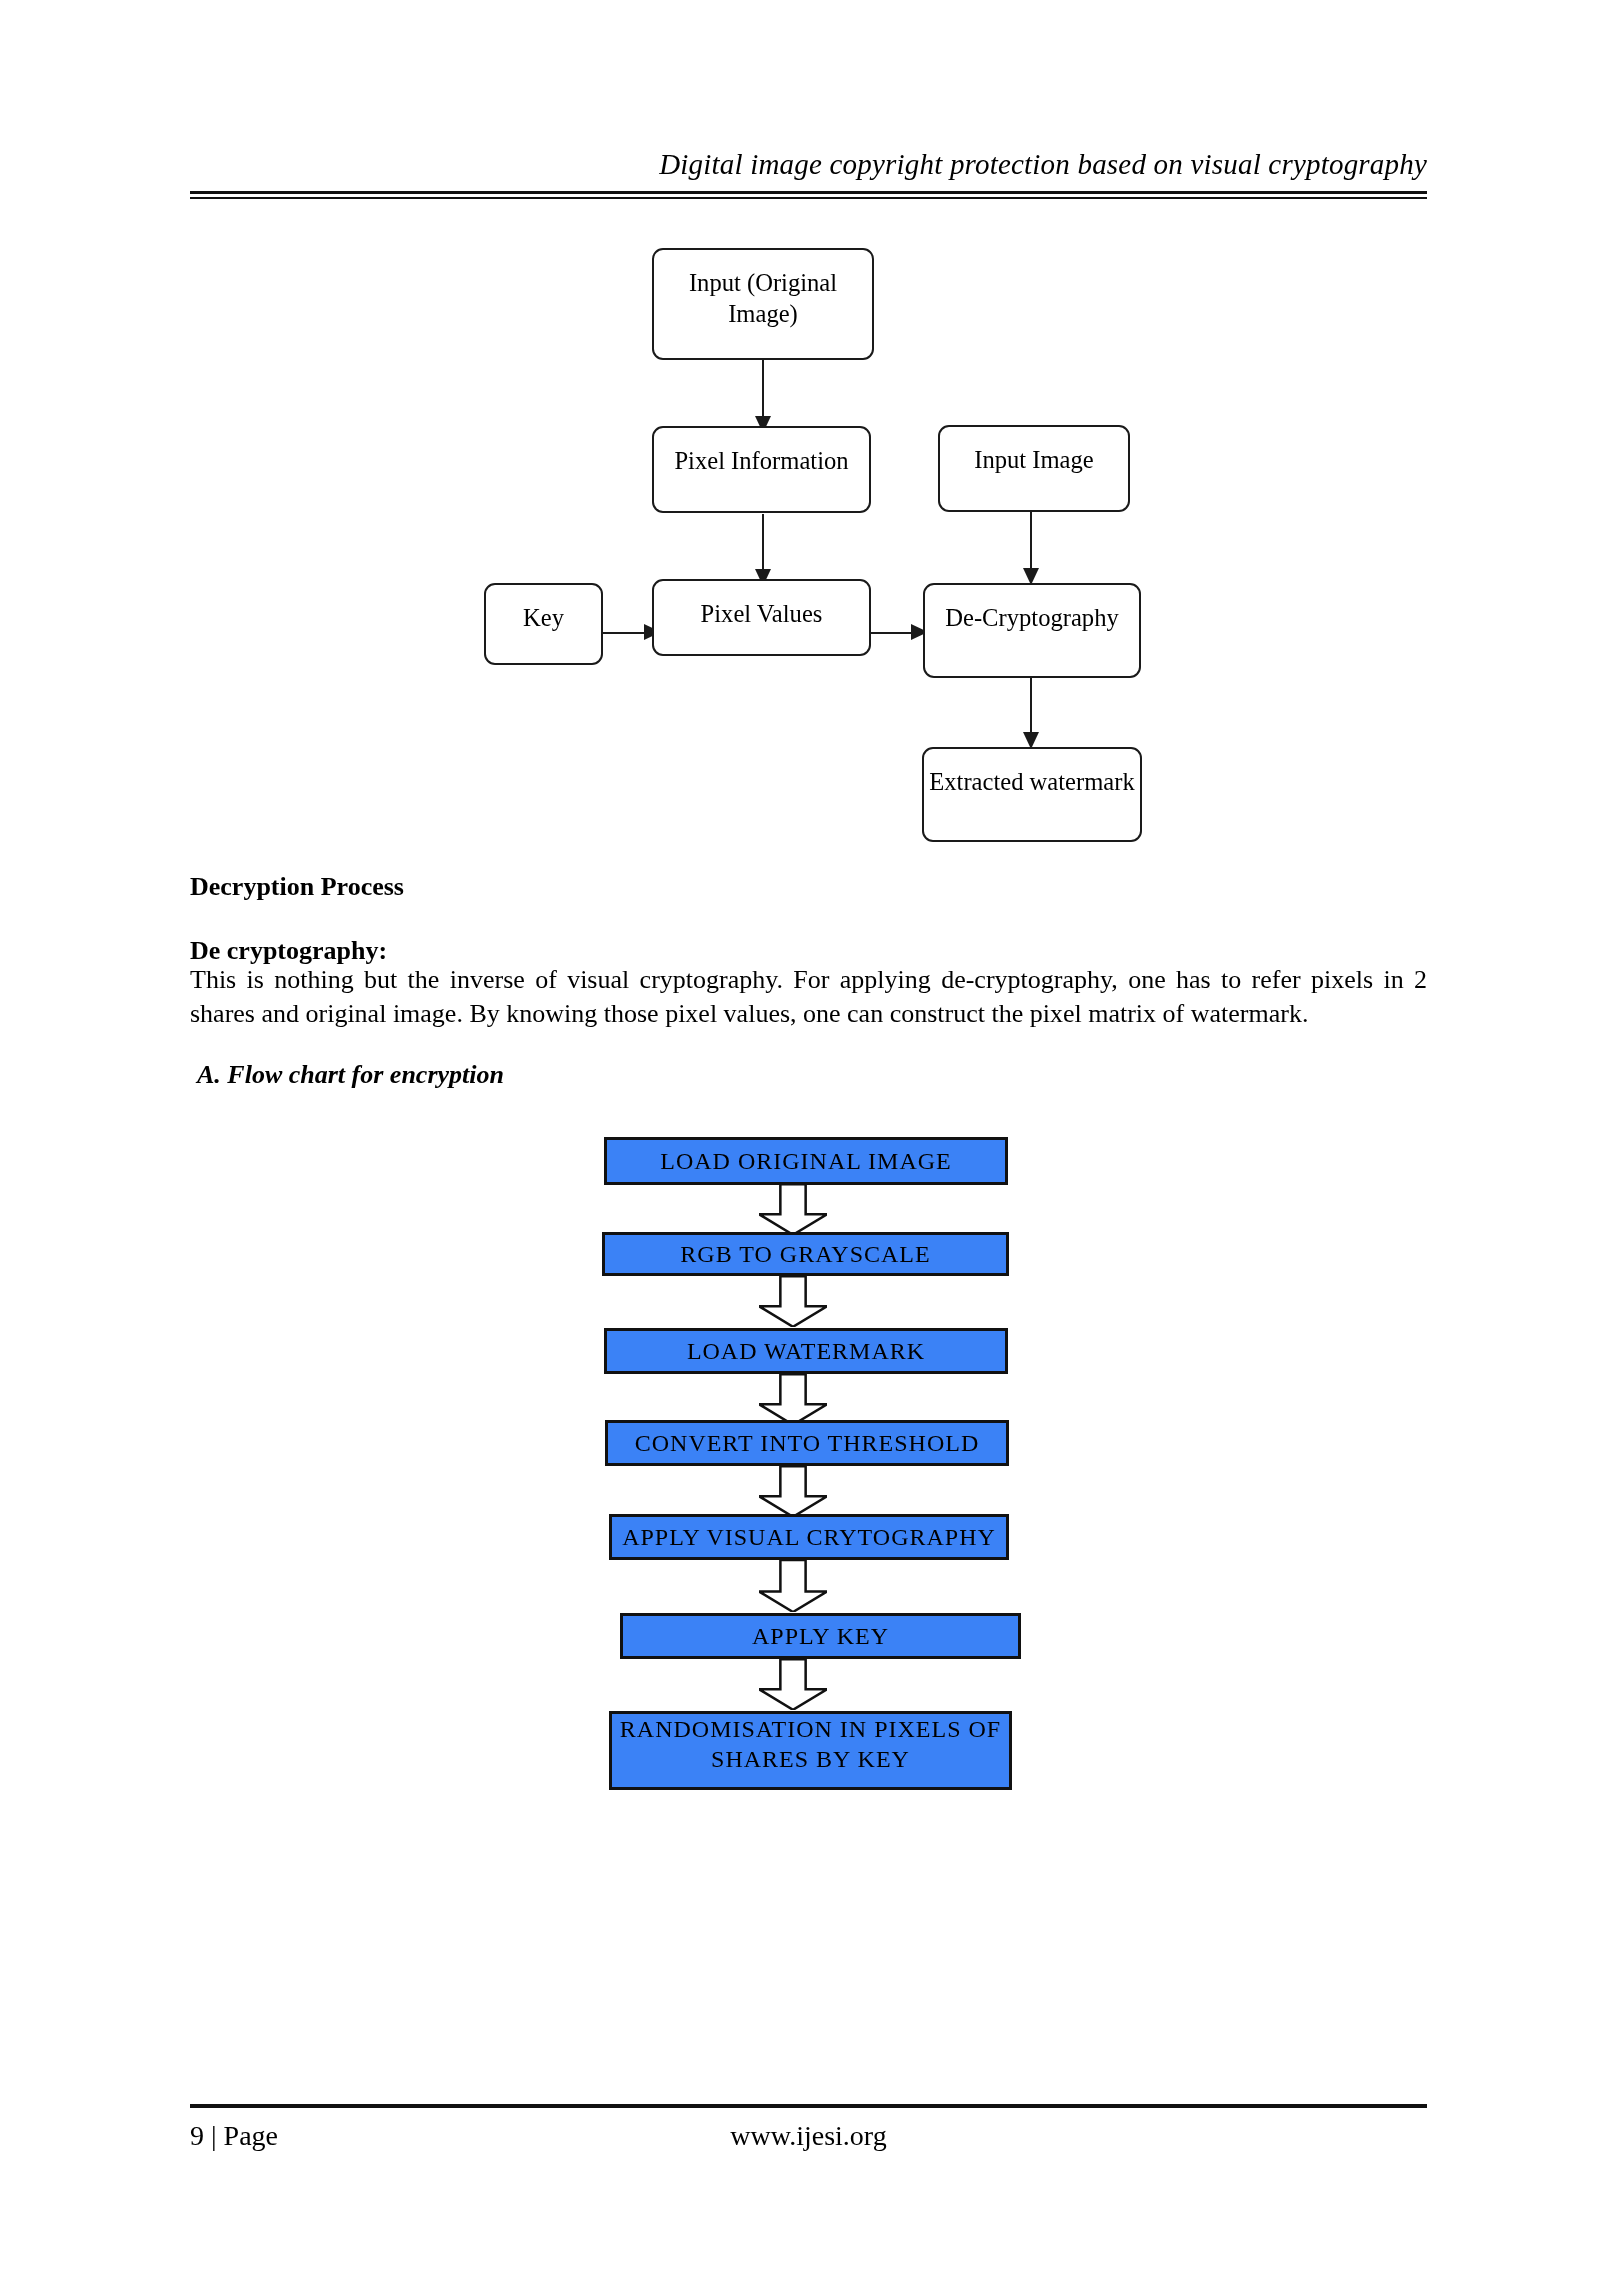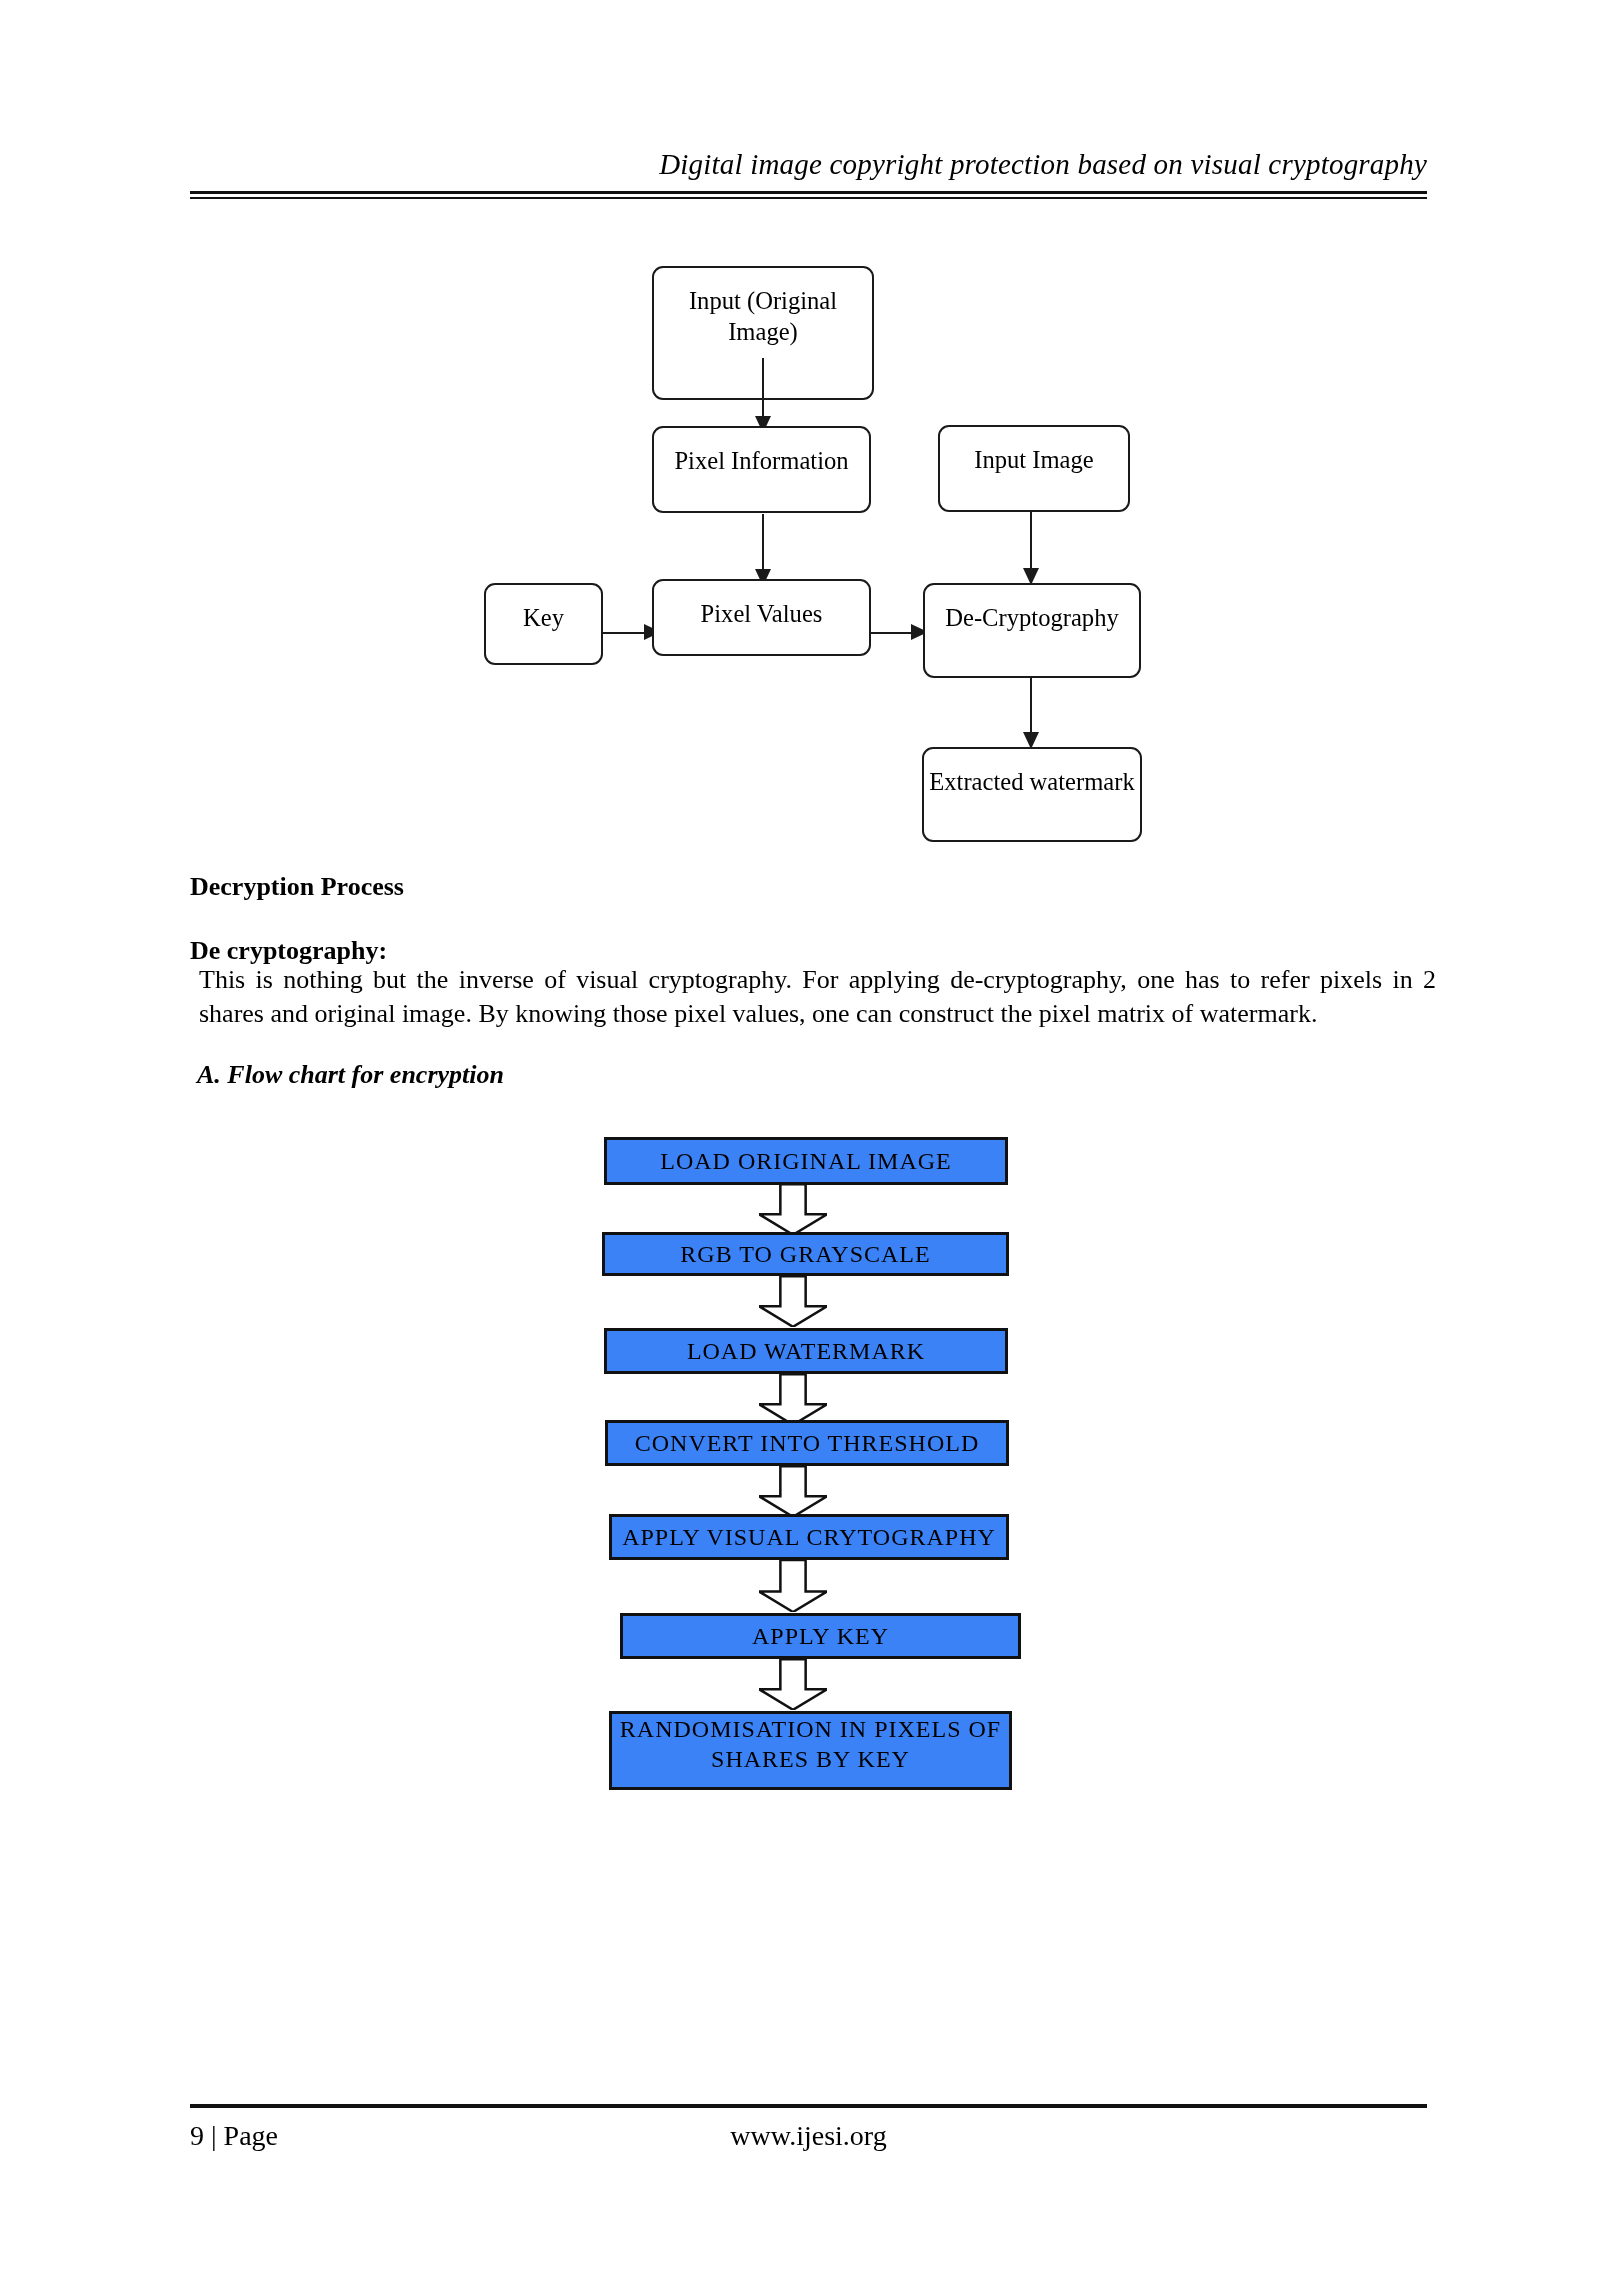--- a/index.html
+++ b/index.html
@@ -97,21 +97,21 @@
   
   .body-text {
     position: absolute;
     font-size: 26px;
     line-height: 34px;
   }
   .bold { font-weight: bold; }
   .bolditalic { font-weight: bold; font-style: italic; }
 
   #para-decryption {
-    left: 199px;
+    left: 190px;
     top: 963px;
     width: 1237px;
     text-align: justify;
   }
 
   
   .sbox {
     position: absolute;
     box-sizing: border-box;
     border: 3.2px solid #111111;
@@ -160,21 +160,21 @@
 <body>
 
 <div class="page">
 
   <div id="running-head">Digital image copyright protection based on visual cryptography</div>
   <div id="header-rule-outer"></div>
   <div id="header-rule-inner"></div>
 
   <div>
 
-    <div class="rbox" style="left:652px; top:266px; width:222px; height:134px;">
+    <div class="rbox" style="left:652px; top:248px; width:222px; height:112px;">
       <span class="lbl">Input (Original
 Image)</span>
     </div>
 
     <div class="vline" style="left:762px; top:358px; height:67px;"></div>
     <div class="arrowhead-down" style="left:755px; top:416px;"></div>
 
     <div class="rbox" style="left:652px; top:426px; width:219px; height:87px;">
       <span class="lbl">Pixel Information</span>
     </div>

